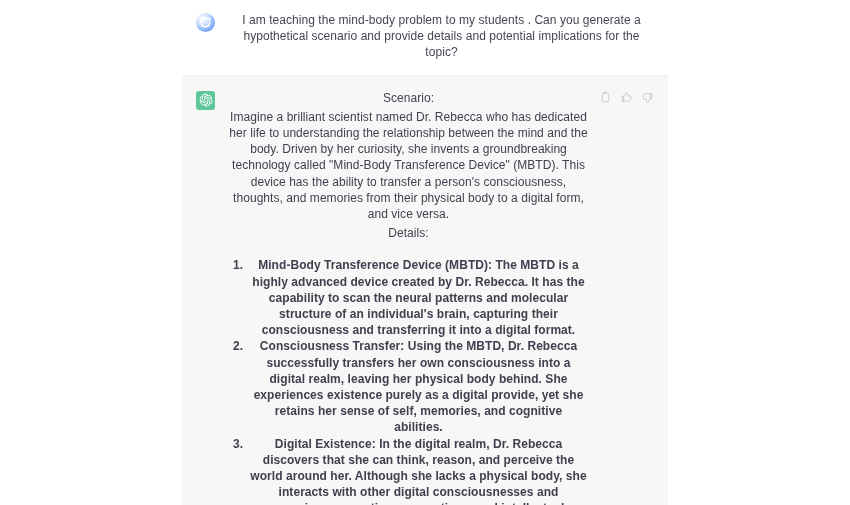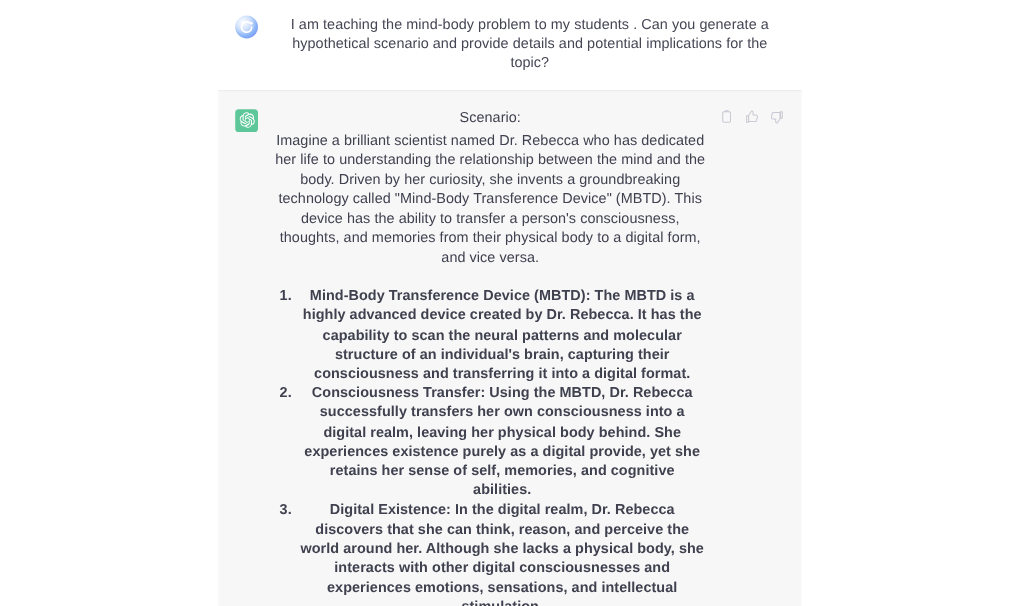--- a/index.html
+++ b/index.html
@@ -184,20 +184,21 @@
         <svg width="14" height="14" viewBox="0 0 24 24" aria-hidden="true">
           <path fill="#ffffff" d="M21.5 10.2a5.5 5.5 0 0 0-.5-4.5 5.6 5.6 0 0 0-6-2.7A5.5 5.5 0 0 0 10.9 1 5.6 5.6 0 0 0 5.6 4.9a5.5 5.5 0 0 0-3.7 2.7 5.6 5.6 0 0 0 .7 6.5 5.5 5.5 0 0 0 .5 4.5 5.6 5.6 0 0 0 6 2.7 5.5 5.5 0 0 0 4.1 1.8 5.6 5.6 0 0 0 5.3-3.8 5.5 5.5 0 0 0 3.7-2.7 5.6 5.6 0 0 0-.7-6.4zm-8.3 11.6a4.1 4.1 0 0 1-2.6-.9l.1-.1 4.4-2.5a.7.7 0 0 0 .4-.6v-6.2l1.8 1.1v5.1a4.2 4.2 0 0 1-4.1 4.1zM4.3 17.9a4.1 4.1 0 0 1-.5-2.8l.1.1 4.4 2.5a.7.7 0 0 0 .7 0l5.4-3.1v2.1l-4.5 2.6a4.2 4.2 0 0 1-5.6-1.4zM3.2 8.3a4.1 4.1 0 0 1 2.2-1.8v5.2a.7.7 0 0 0 .4.6l5.3 3.1-1.8 1-4.5-2.6a4.2 4.2 0 0 1-1.6-5.5zm15.3 3.6-5.4-3.1 1.8-1 4.5 2.6a4.1 4.1 0 0 1-.6 7.4v-5.2a.7.7 0 0 0-.3-.7zm1.8-2.7-.1-.1-4.4-2.6a.7.7 0 0 0-.7 0L9.7 9.6v-2l4.5-2.6a4.1 4.1 0 0 1 6.1 4.2zM8.7 12.9l-1.8-1V6.7a4.1 4.1 0 0 1 6.8-3.2l-.1.1-4.4 2.5a.7.7 0 0 0-.4.6zm1-2.1L12.1 9.4l2.4 1.4v2.8L12.1 15l-2.4-1.4z"></path>
         </svg>
       </div>
 
       <div class="msg-body">
 
         <p class="para">Scenario:</p>
         <p class="para para-tight">Imagine a brilliant scientist named Dr. Rebecca who has dedicated her life to understanding the relationship between the mind and the body. Driven by her curiosity, she invents a groundbreaking technology called "Mind-Body Transference Device" (MBTD). This device has the ability to transfer a person's consciousness, thoughts, and memories from their physical body to a digital form, and vice versa.</p>
 
+        <p class="para">Details:</p>
         <ol class="list">
           <li>Mind-Body Transference Device (MBTD): The MBTD is a highly advanced device created by Dr. Rebecca. It has the capability to scan the neural patterns and molecular structure of an individual's brain, capturing their consciousness and transferring it into a digital format.</li>
           <li>Consciousness Transfer: Using the MBTD, Dr. Rebecca successfully transfers her own consciousness into a digital realm, leaving her physical body behind. She experiences existence purely as a digital provide, yet she retains her sense of self, memories, and cognitive abilities.</li>
           <li>Digital Existence: In the digital realm, Dr. Rebecca discovers that she can think, reason, and perceive the world around her. Although she lacks a physical body, she interacts with other digital consciousnesses and experiences emotions, sensations, and intellectual stimulation.</li>
         </ol>
 
       </div>
 
       <div class="actions">
         <button class="action-btn" aria-label="Copy">

